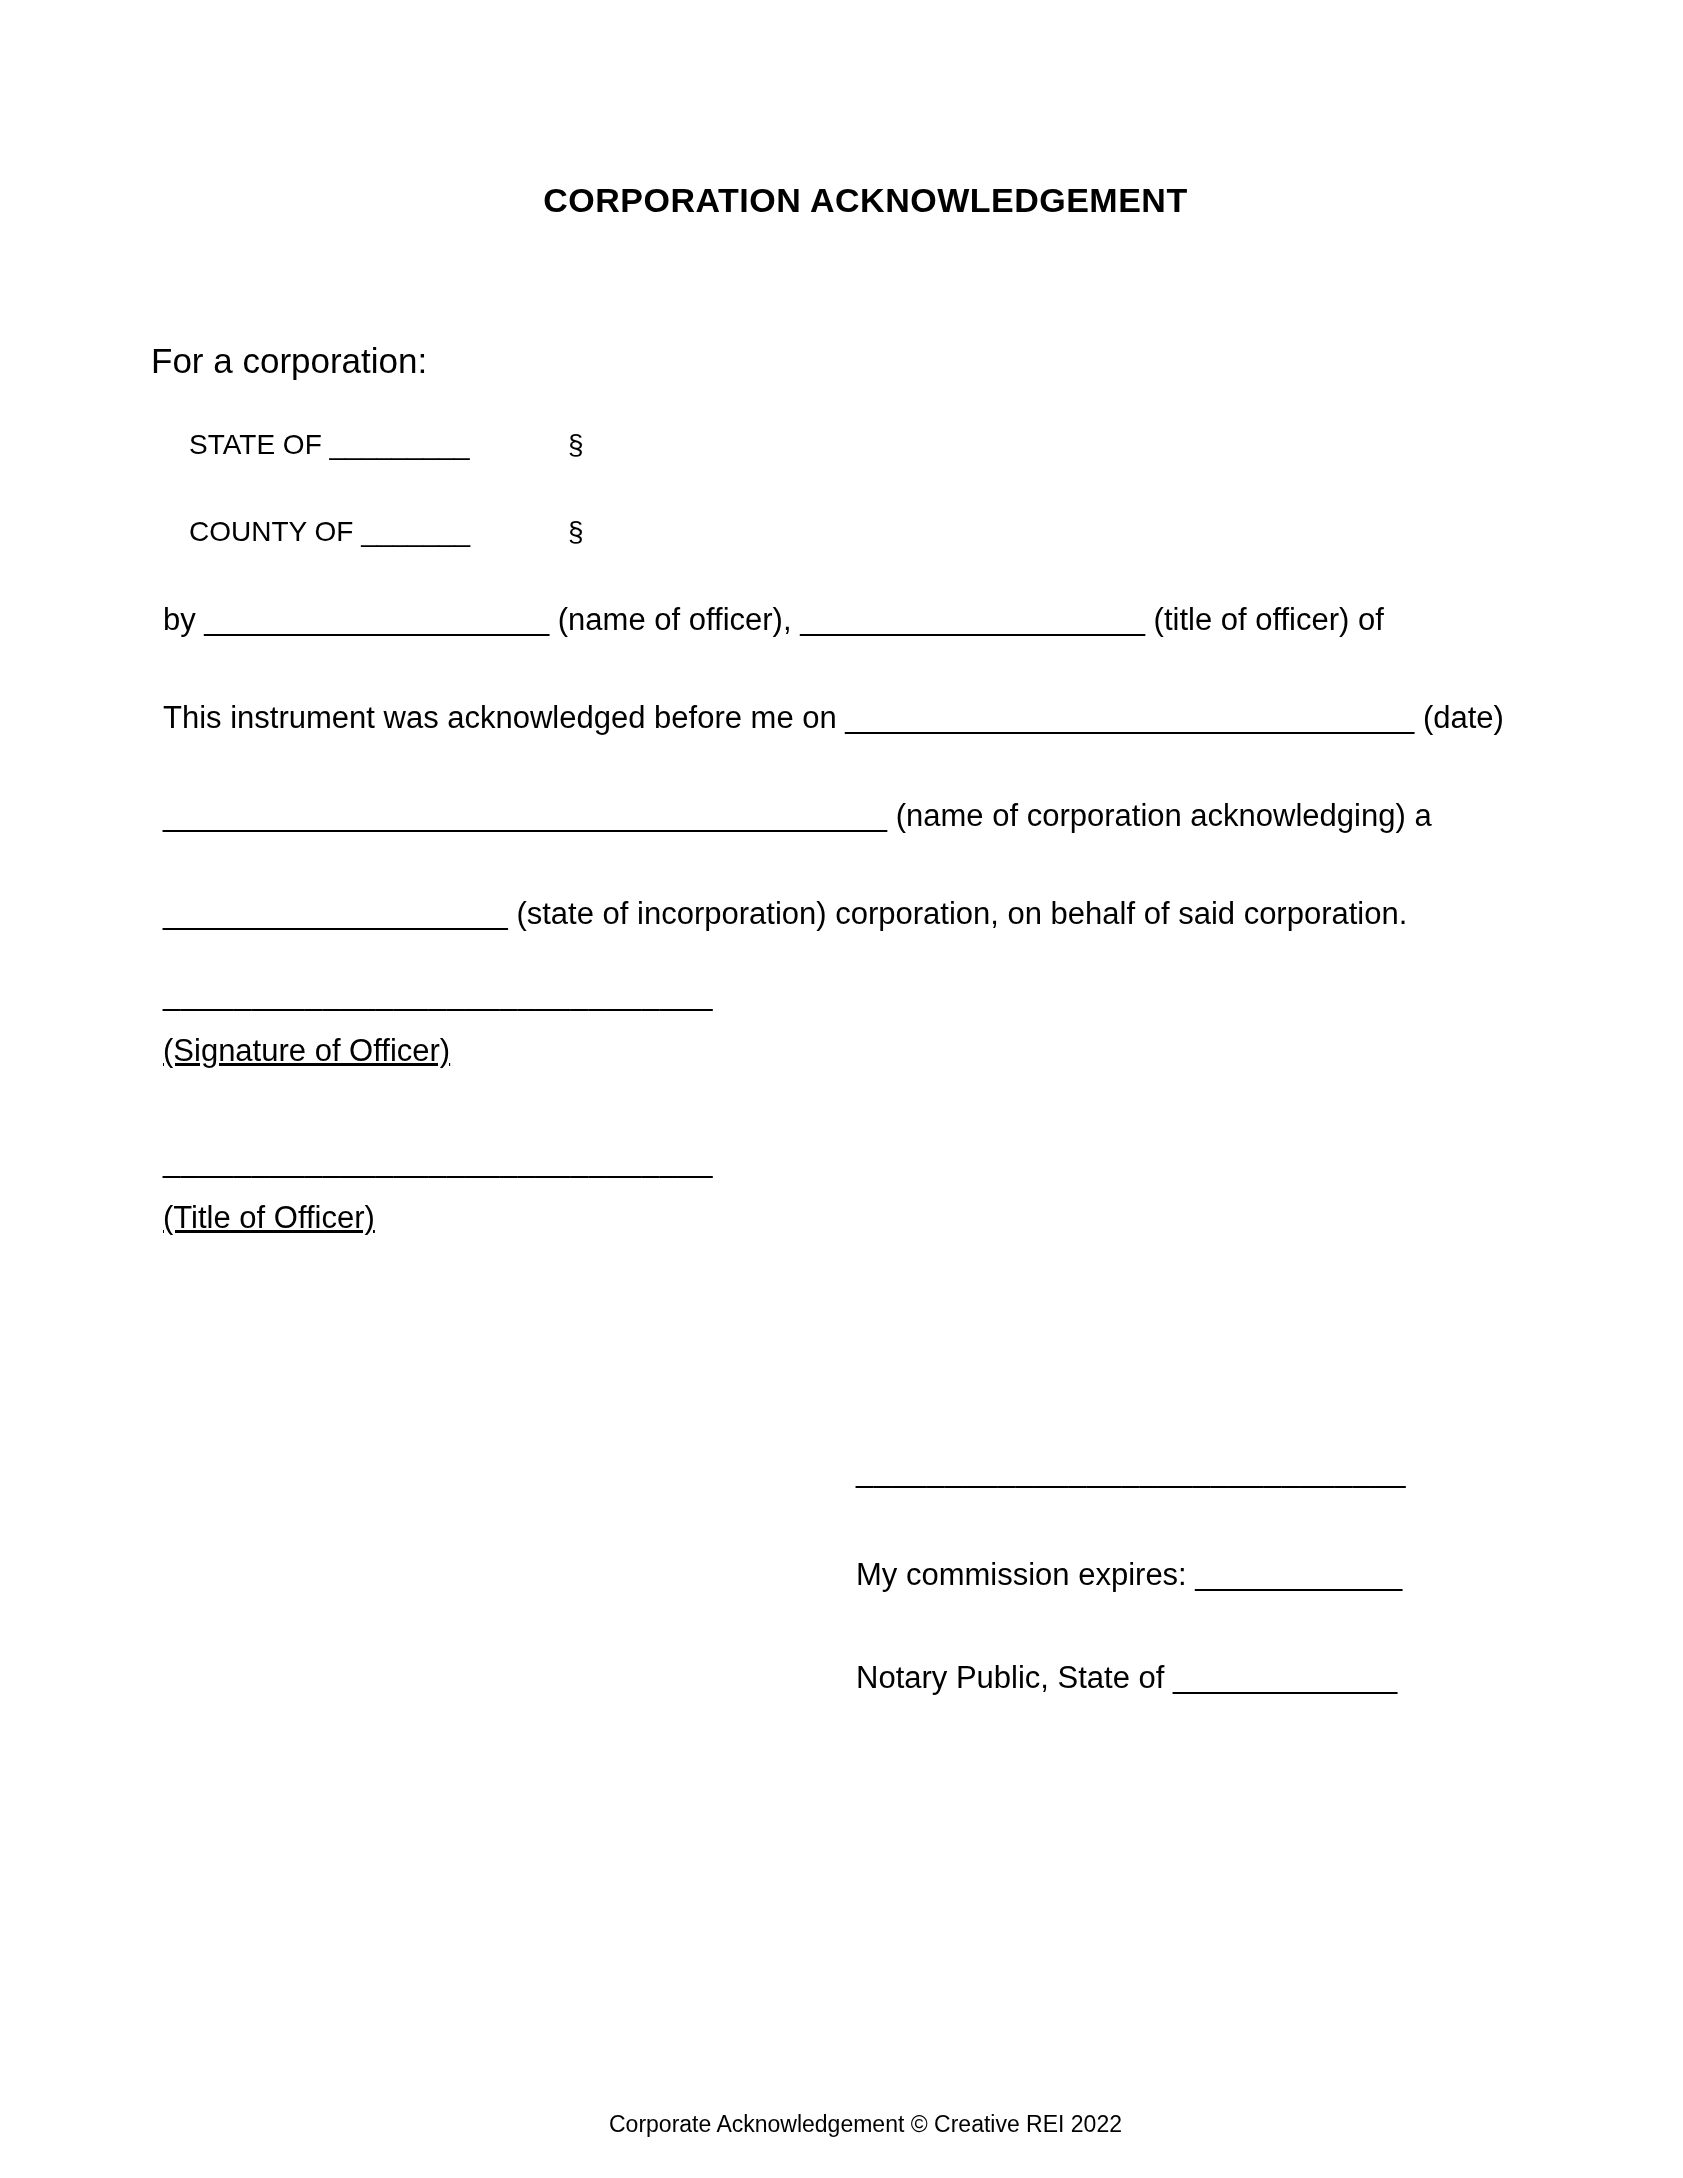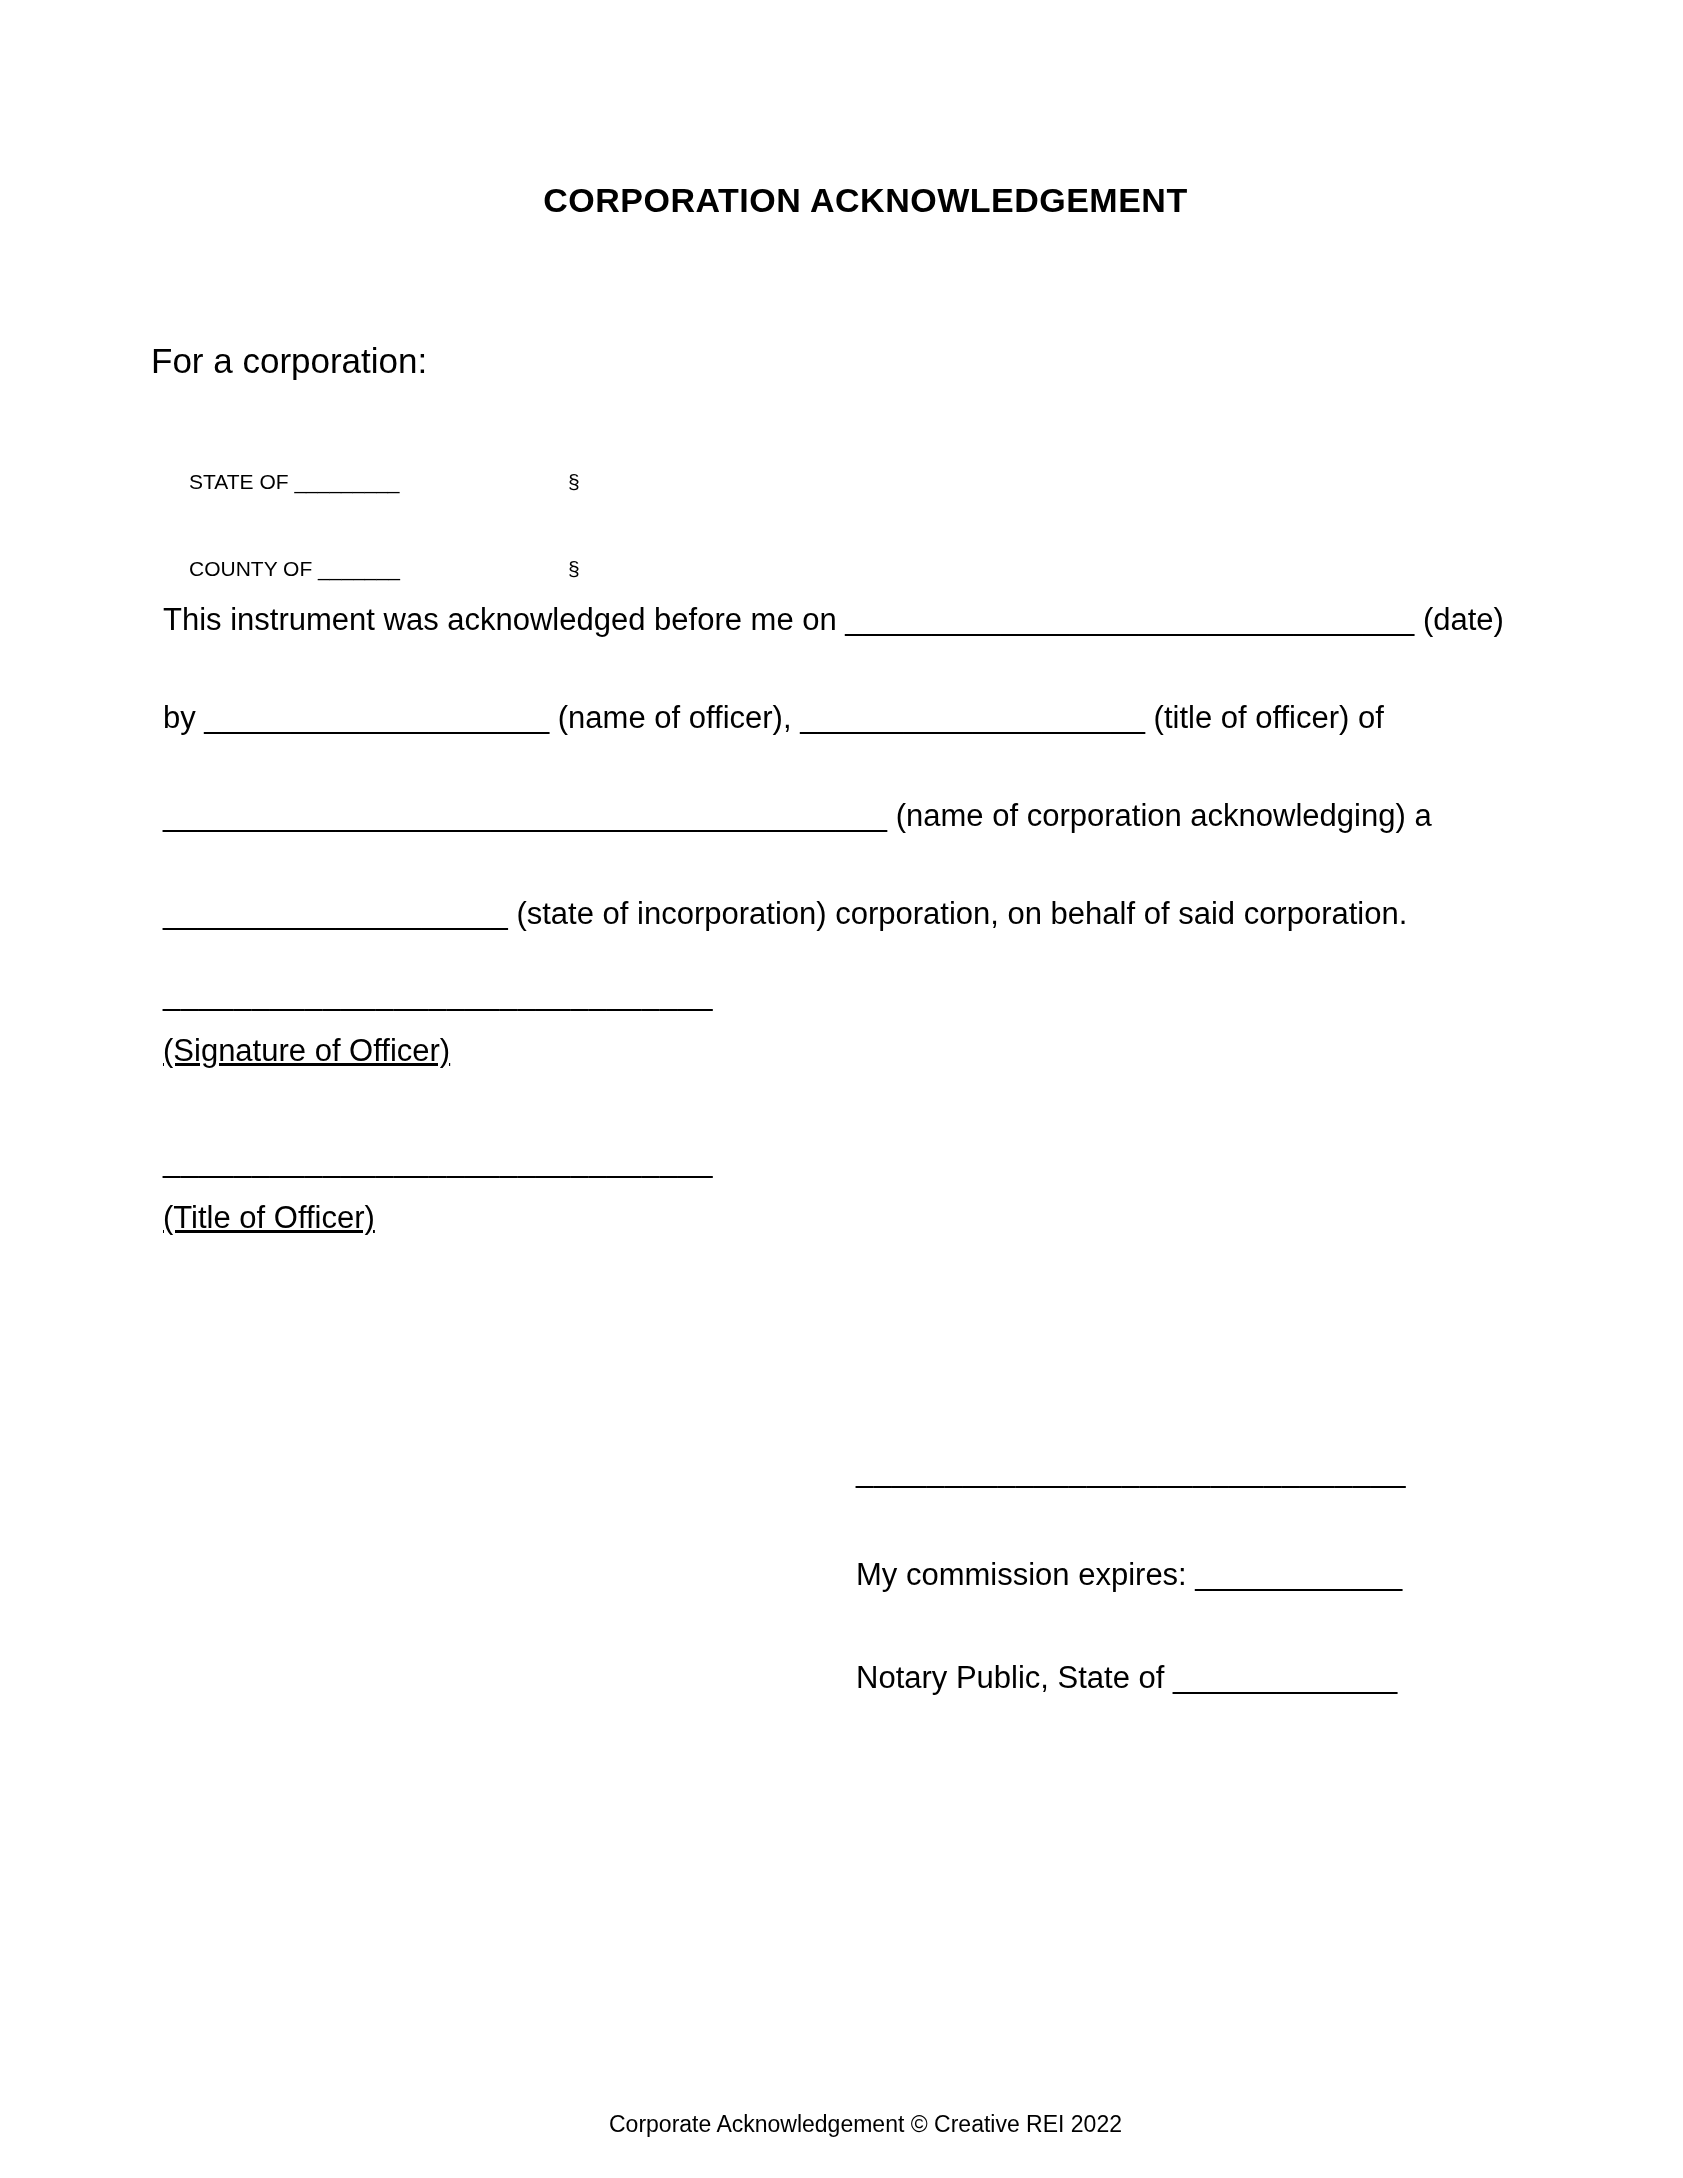--- a/index.html
+++ b/index.html
@@ -32,23 +32,23 @@
     letter-spacing: 0.5px;
   }
   .intro {
     position: absolute;
     top: 309px;
     left: 119px;
     font-size: 35px;
   }
   .venue {
     position: absolute;
-    top: 404px;
+    top: 367px;
     left: 133px;
-    font-size: 21px;
+    font-size: 28px;
     line-height: 43px;
   }
   .venue-row {
     display: flex;
     align-items: baseline;
   }
   .venue-label {
     display: inline-block;
     width: 371px;
     white-space: pre;
@@ -118,22 +118,22 @@
       <span class="venue-label">STATE OF _________</span>
       <span class="section-symbol">§</span>
     </div>
     <div class="venue-row">
       <span class="venue-label">COUNTY OF _______</span>
       <span class="section-symbol">§</span>
     </div>
   </div>
 
   <div class="body-para">
+    <div>by ____________________ (name of officer), ____________________ (title of officer) of</div>
     <div>This instrument was acknowledged before me on _________________________________ (date)</div>
-    <div>by ____________________ (name of officer), ____________________ (title of officer) of</div>
     <div>__________________________________________ (name of corporation acknowledging) a</div>
     <div>____________________ (state of incorporation) corporation, on behalf of said corporation.</div>
   </div>
 
   <div class="sig-block">
     <div class="blank-line">_______________________________</div>
     <div class="sig-label">(Signature of Officer)</div>
     <div class="sig-gap"></div>
     <div class="blank-line">_______________________________</div>
     <div class="sig-label">(Title of Officer)</div>

